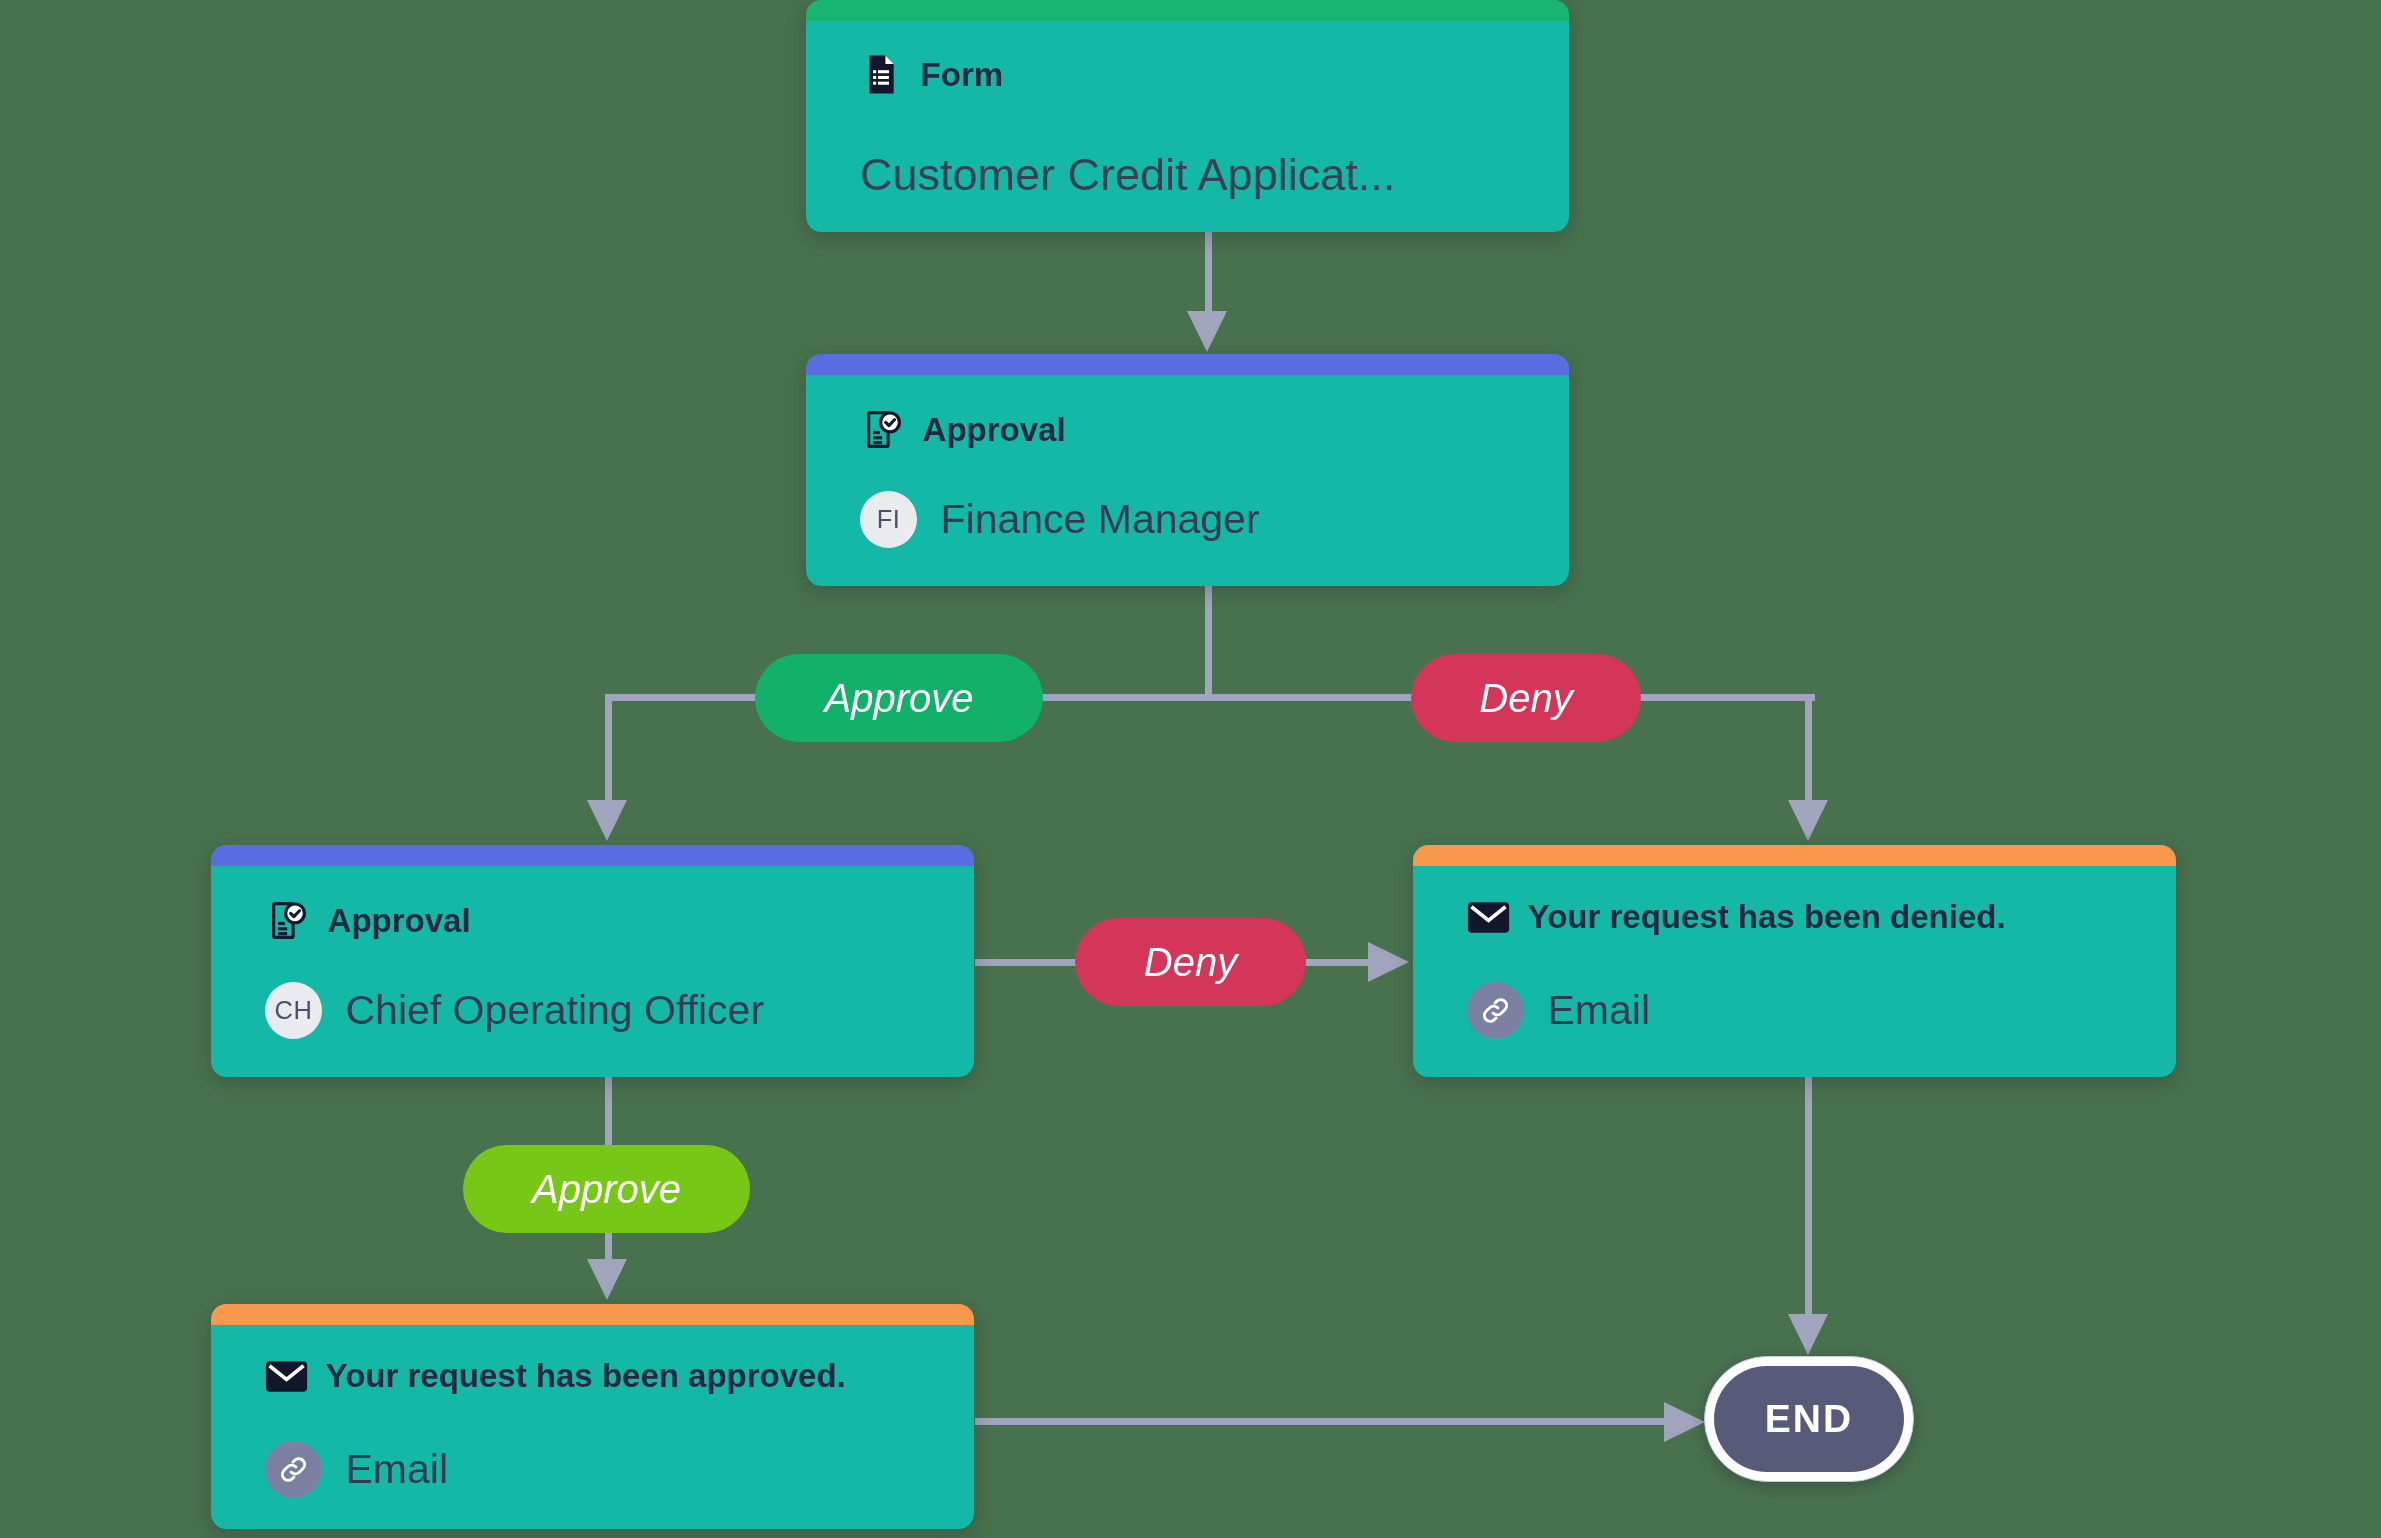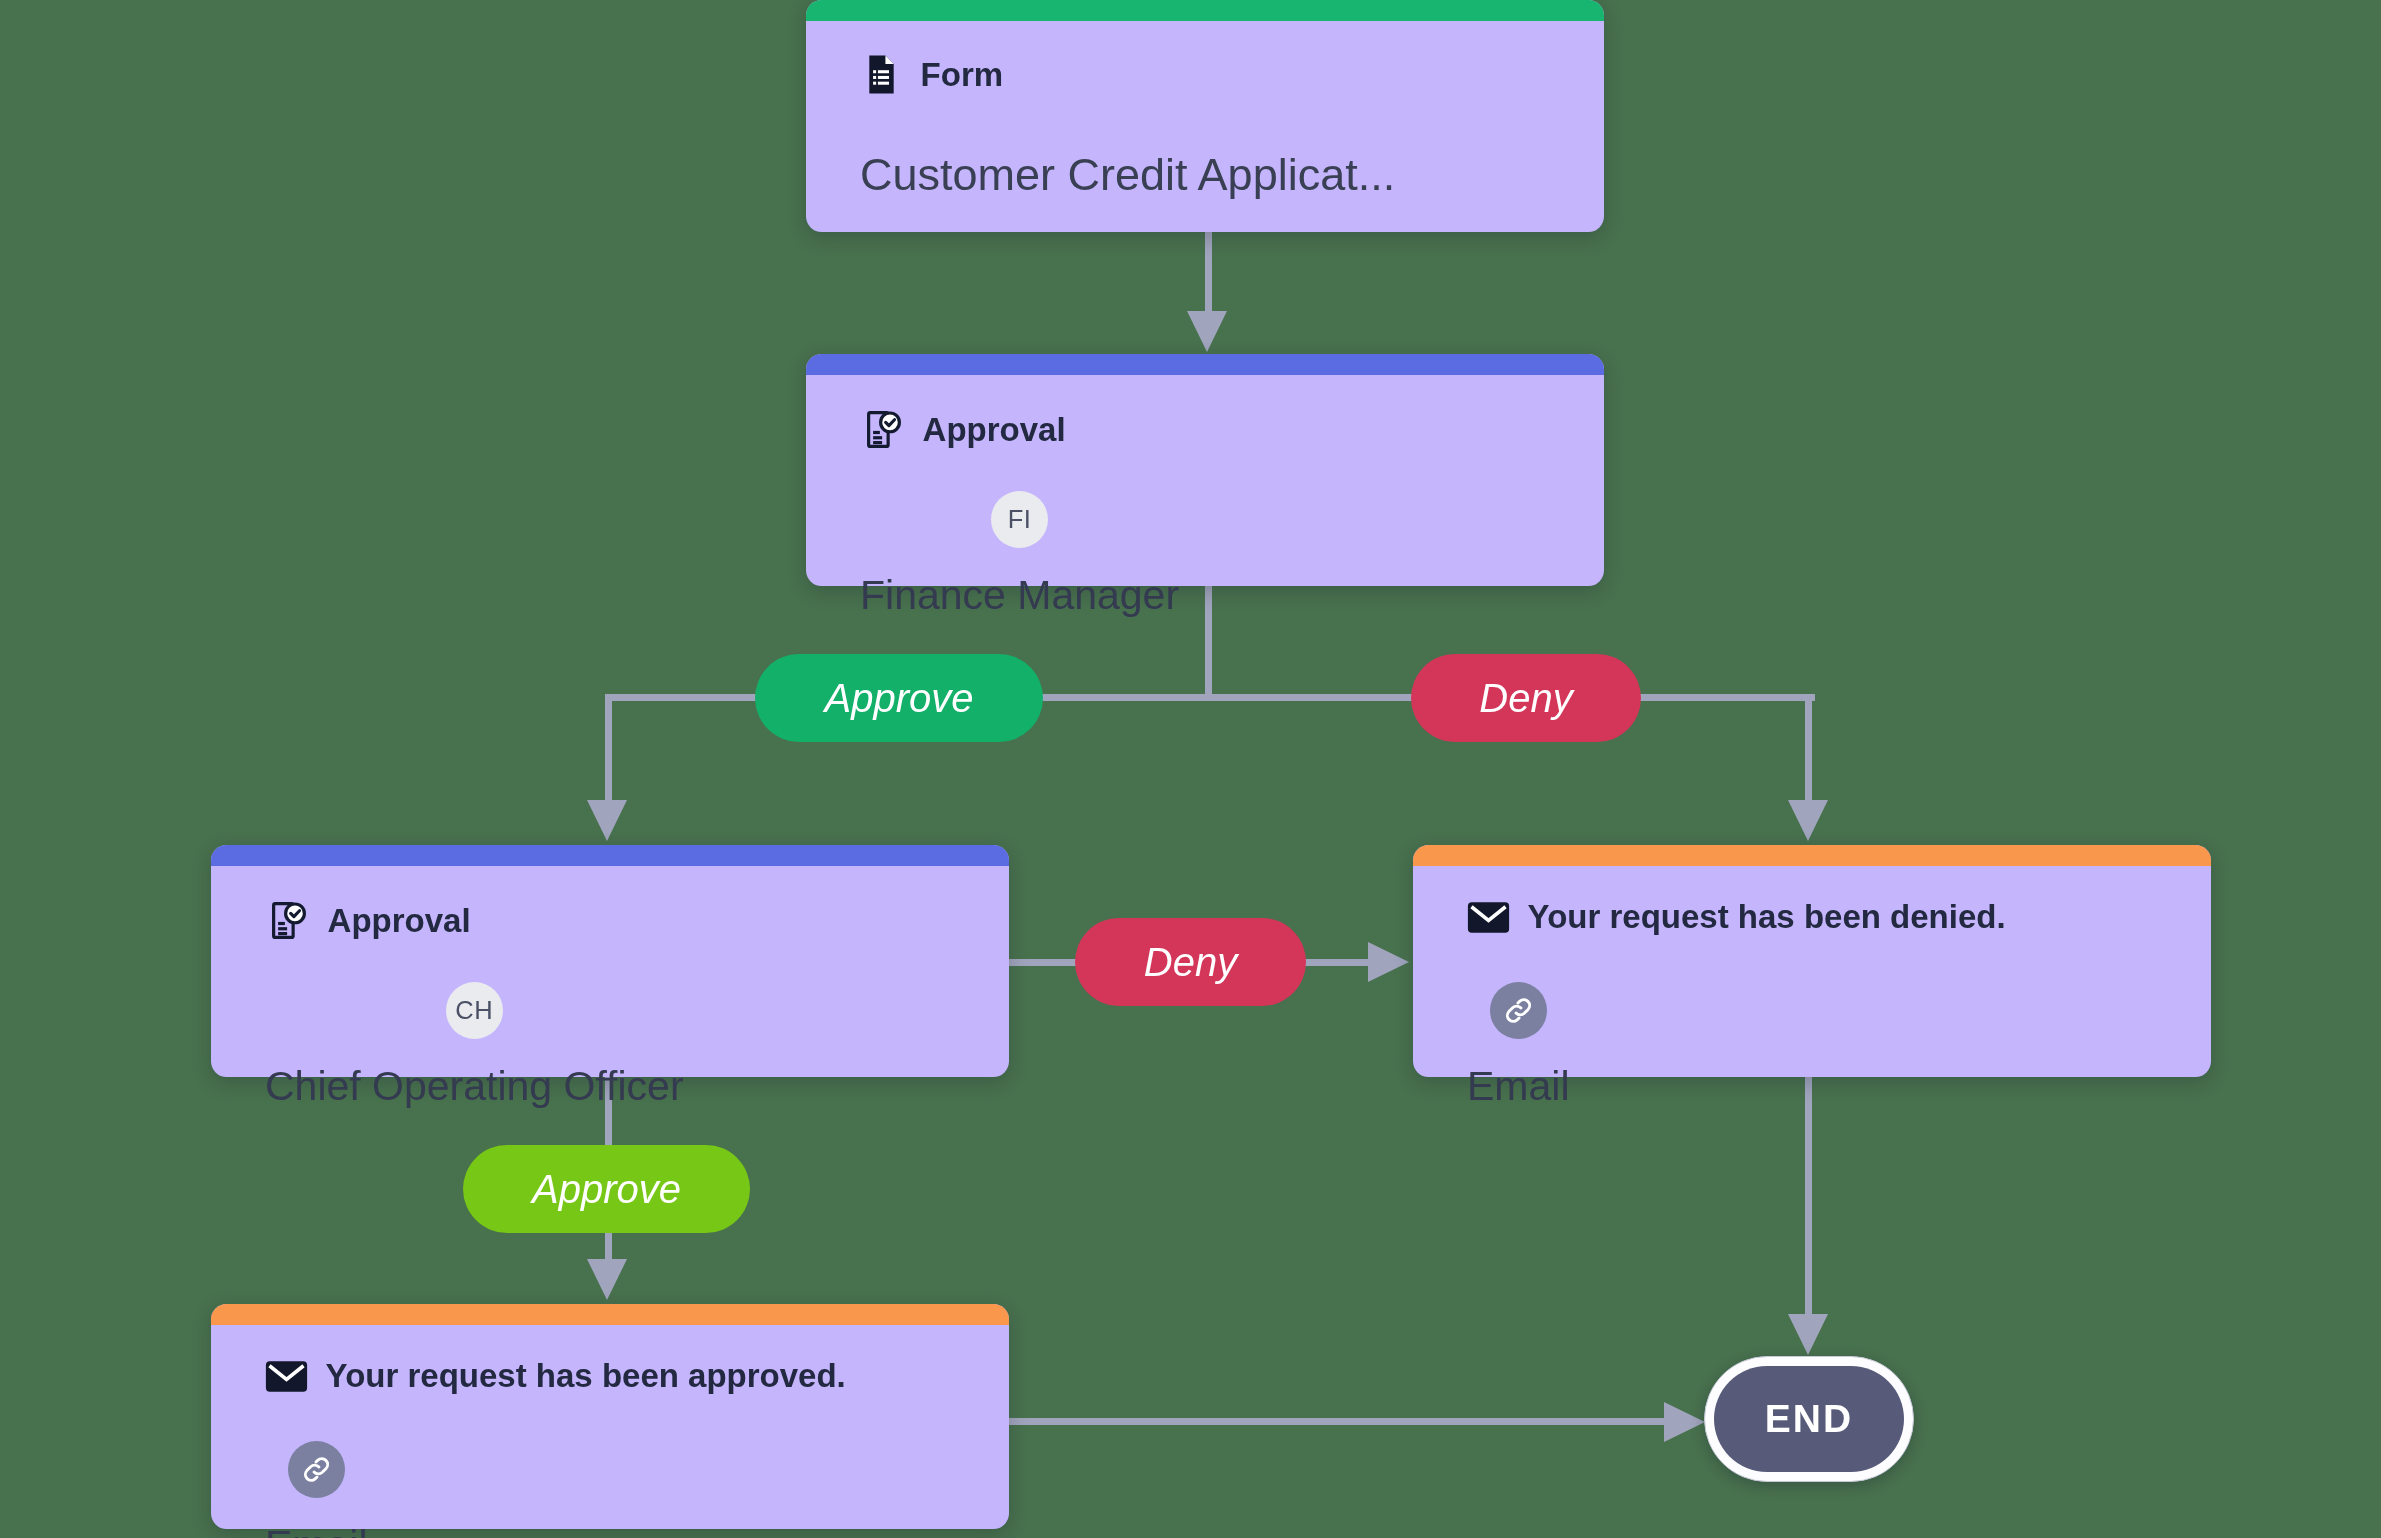--- a/index.html
+++ b/index.html
@@ -12,25 +12,24 @@
     width: 2382px;
     height: 1539px;
     background: #48714E;
     overflow: hidden;
   }
 
   
   .card {
     position: absolute;
     width: 763px;
-    background: #c4b5fd;
+    background: #14b8a6;
     border-radius: 15.7px;
     box-shadow: 0 5.9px 19.6px rgba(18, 24, 40, 0.22);
     z-index: 2;
-    padding-left: 35px;
   }
   .bar {
     position: absolute;
     top: 0; left: 0; right: 0;
     height: 20.6px;
     border-radius: 15.7px 15.7px 0 0;
   }
   .bar-green  { background: #17B56F; }
   .bar-blue   { background: #5B6BE1; }
   .bar-orange { background: #F9984C; }
@@ -55,21 +54,20 @@
     left: 54px; top: 149px;
     font-size: 45px; color: #3A4054;
     white-space: nowrap;
   }
   .body-row {
     position: absolute;
     left: 54px; top: 137px;
     display: flex; align-items: center; gap: 23.5px;
     font-size: 41px; color: #343A50;
     white-space: nowrap;
-    flex-direction: column;
   }
   .avatar {
     width: 57px; height: 57px; border-radius: 50%;
     background: #EAEBEF; color: #4A5065;
     font-size: 25.5px; font-weight: 500; letter-spacing: 0.5px;
     display: flex; align-items: center; justify-content: center;
     flex: 0 0 auto;
   }
   .avatar.link-avatar { background: #7B80A1; }
 

